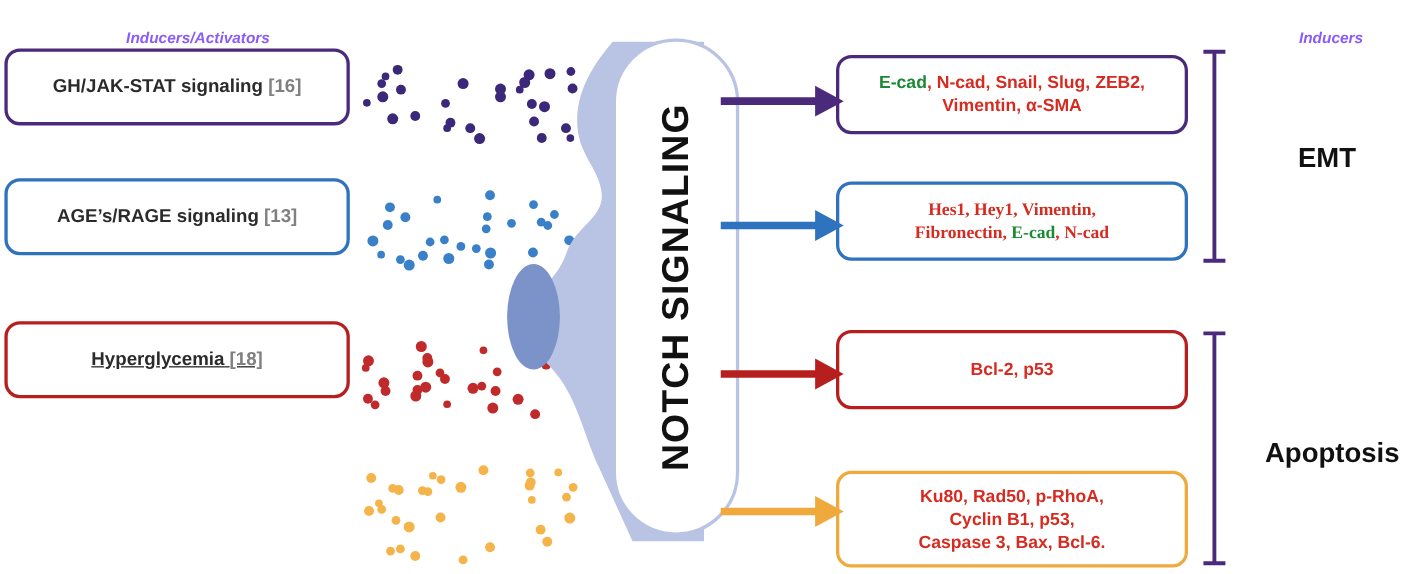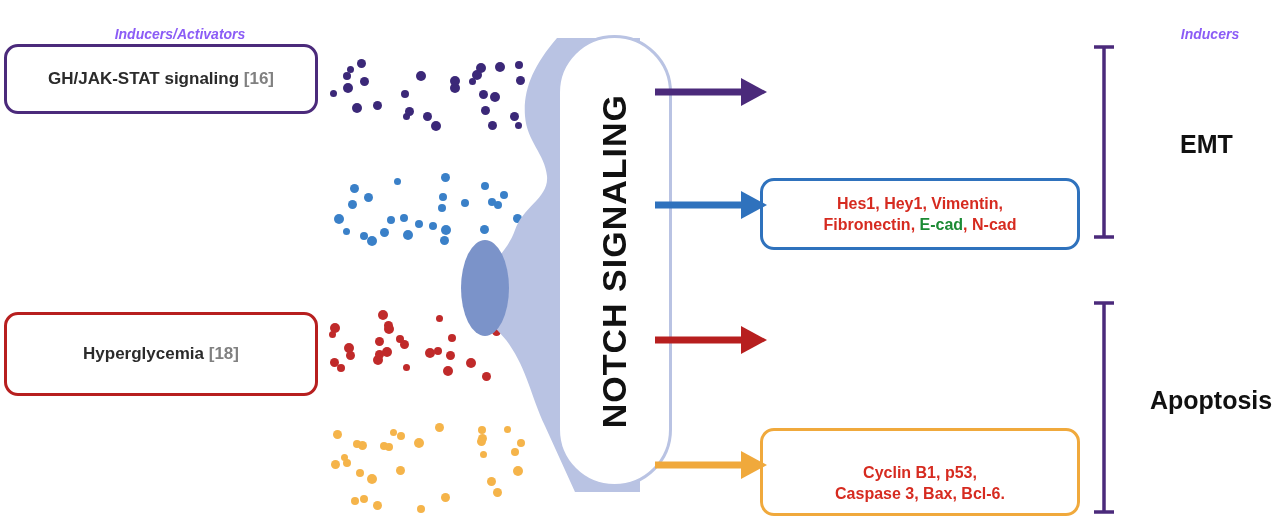--- a/index.html
+++ b/index.html
@@ -54,27 +54,27 @@
   }
   .ebox .ref {
     color: #808080;
     font-weight: bold;
   }
 
   
   .lbox { left: 4px; width: 314px; border-width: 3px; text-align: right; }
   #lbox-0 { top: 44px;  height: 70px;  border-color: #4b2a7b; }
   #lbox-1 { top: 162px; height: 70px;  border-color: #2f72bd; }
-  #lbox-2 { top: 312px; height: 84px;  border-color: #b71f1f; }
+  #lbox-2 { top: 292px; height: 70px;  border-color: #b71f1f; text-decoration: underline; }
   #lbox-3 { top: 432px; height: 70px;  border-color: #f0a93c; }
 
   
   .rbox { left: 760px; width: 320px; border-width: 3px; }
   #rbox-0 { top: 50px;  height: 72px;  border-color: #4b2a7b; }
-  #rbox-1 { top: 178px; height: 72px;  border-color: #2f72bd; }
+  #rbox-1 { top: 165px; height: 72px;  border-color: #2f72bd; font-family: Liberation Serif, serif; }
   #rbox-2 { top: 300px; height: 72px;  border-color: #b71f1f; }
   #rbox-3 { top: 428px; height: 88px;  border-color: #f0a93c; }
   .rbox .mtext {
     font-weight: bold;
     font-size: 16px;
     line-height: 21px;
     color: #d62b20;
     padding: 0 8px;
   }
   .mtext .green { color: #1c8a34; }
@@ -135,21 +135,21 @@
   
   .bracket { position: absolute; z-index: 5; }
   .phen-label {
     position: absolute;
     font-weight: bold;
     font-size: 25px;
     color: #111111;
     z-index: 5;
   }
   #phen-0 { left: 1180px; top: 130px; text-align: center; }
-  #phen-1 { left: 1150px; top: 386px; }
+  #phen-1 { left: 1150px; top: 398px; }
 </style>
 </head>
 <body>
 
 <div id="stage">
 
   <div class="col-head" id="head-inducers">Inducers/Activators
 of Notch signaling</div>
   <div class="col-head" id="head-phenotype">Inducers</div>
 
@@ -307,32 +307,44 @@
     <line x1="0" y1="20" x2="88" y2="20" stroke="#f0a93c" stroke-width="7"></line>
     <polygon points="86,6 112,20 86,34" fill="#f0a93c"></polygon>
   </svg>
 
   <div class="ebox lbox" id="lbox-0">
     <div class="btext">
       <span>GH/JAK-STAT signaling</span>
       <span class="ref">[16]</span>
     </div>
   </div>
+  <div class="ebox lbox" id="lbox-1">
+    <div class="btext">
+      <span>AGE’s/RAGE signaling</span>
+      <span class="ref">[13]</span>
+    </div>
+  </div>
   <div class="ebox lbox" id="lbox-2">
     <div class="btext">
       <span>Hyperglycemia</span>
       <span class="ref">[18]</span>
     </div>
   </div>
 
+  <div class="ebox rbox" id="rbox-0">
+    <div class="mtext" id="mtext-0"><span class="green">E-cad</span><span class="red">, </span><span class="red">N-cad, Snail, Slug, ZEB2,</span><br><span class="red">Vimentin, α-SMA</span></div>
+  </div>
   <div class="ebox rbox" id="rbox-1">
     <div class="mtext" id="mtext-1"><span class="red">Hes1, Hey1, Vimentin,</span><br><span class="red">Fibronectin, </span><span class="green">E-cad</span><span class="red">, N-cad</span></div>
   </div>
+  <div class="ebox rbox" id="rbox-2">
+    <div class="mtext" id="mtext-2"><span class="red">Bcl-2, p53</span></div>
+  </div>
   <div class="ebox rbox" id="rbox-3">
-    <div class="mtext" id="mtext-3"><br><span class="red">Cyclin B1, p53,</span><br><span class="red">Caspase 3, Bax, Bcl-6.</span></div>
+    <div class="mtext" id="mtext-3"><span class="red">Ku80, Rad50, p-RhoA,</span><br><span class="red">Cyclin B1, p53,</span><br><span class="red">Caspase 3, Bax, Bcl-6.</span></div>
   </div>
 
   <svg class="bracket" id="bracket-0" style="left:1092px; top:44px; width:24px; height:196px;" viewBox="0 0 24 196">
     <line x1="12" y1="3" x2="12" y2="193" stroke="#4b2a7b" stroke-width="3.5"></line>
     <line x1="2" y1="3" x2="22" y2="3" stroke="#4b2a7b" stroke-width="3.5"></line>
     <line x1="2" y1="193" x2="22" y2="193" stroke="#4b2a7b" stroke-width="3.5"></line>
   </svg>
   <svg class="bracket" id="bracket-1" style="left:1092px; top:300px; width:24px; height:215px;" viewBox="0 0 24 215">
     <line x1="12" y1="3" x2="12" y2="212" stroke="#4b2a7b" stroke-width="3.5"></line>
     <line x1="2" y1="3" x2="22" y2="3" stroke="#4b2a7b" stroke-width="3.5"></line>

